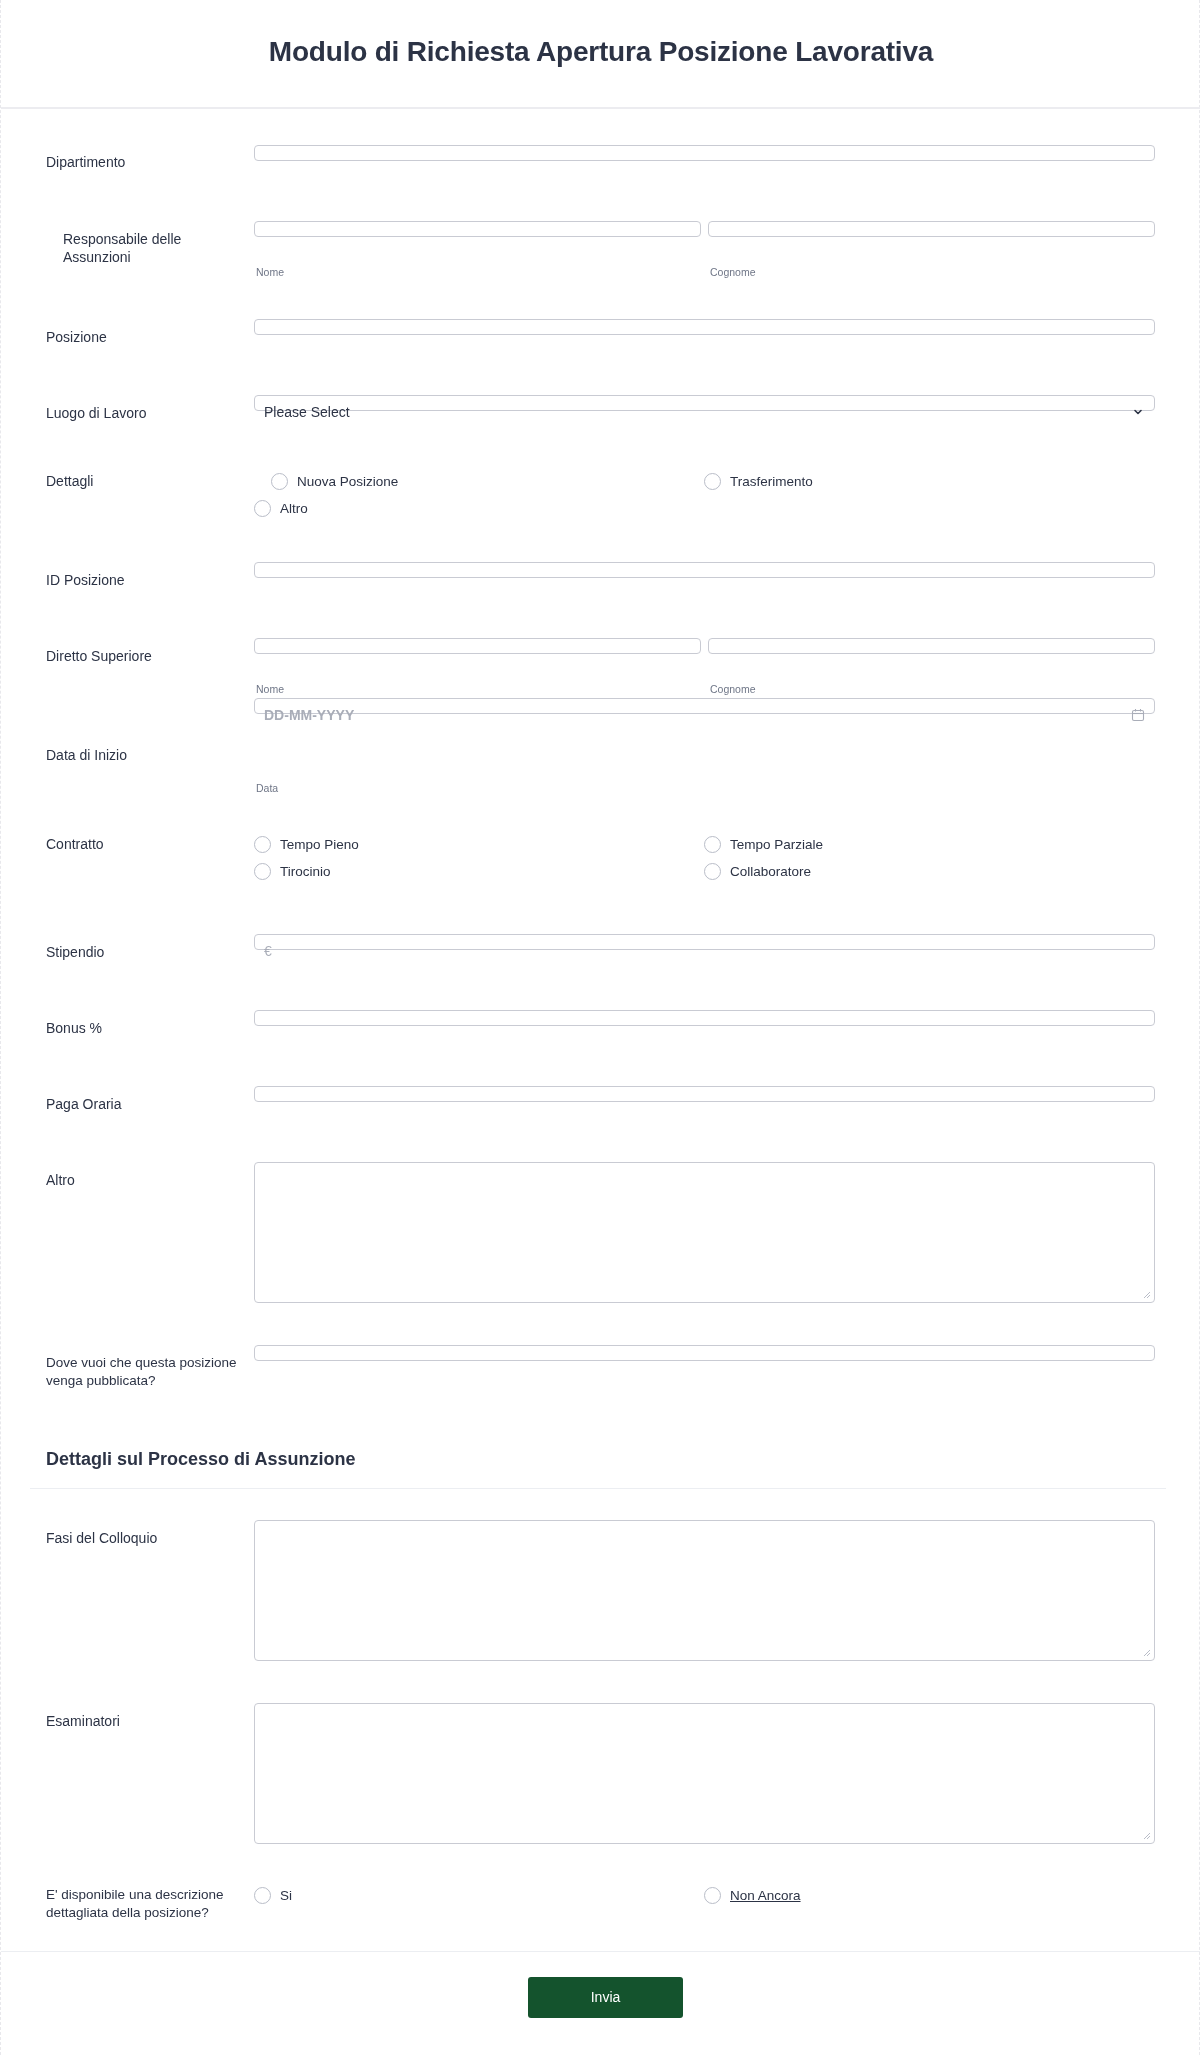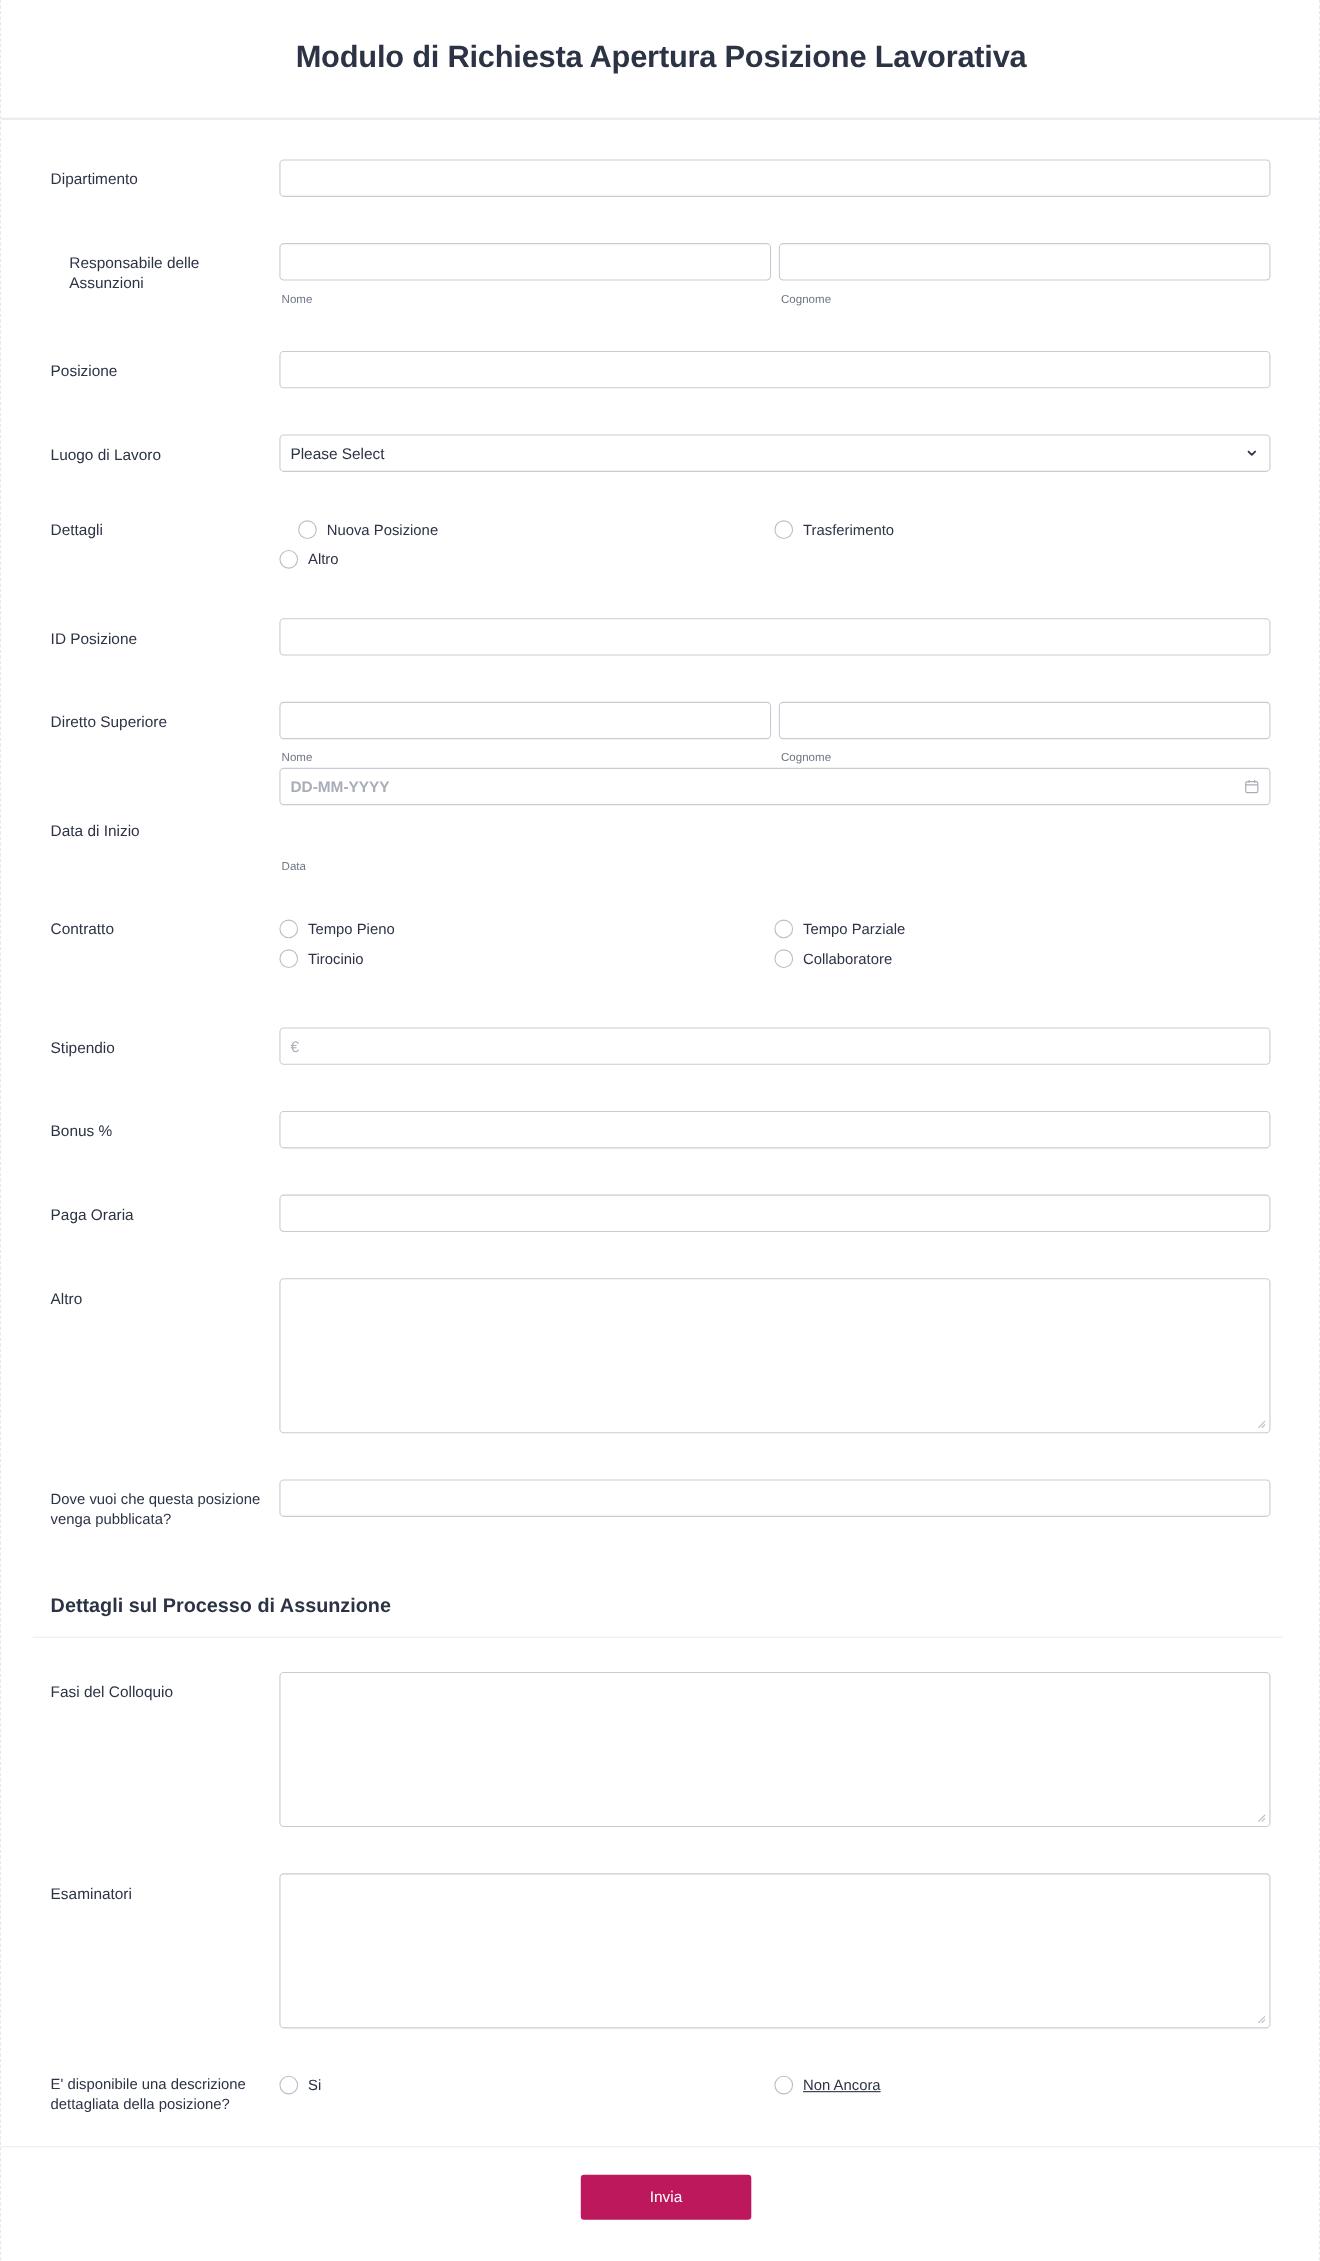--- a/index.html
+++ b/index.html
@@ -3,37 +3,37 @@
 <meta charset="utf-8">
 <style>
   * { box-sizing: border-box; margin: 0; padding: 0; }
   html, body { width: 1200px; height: 2055px; background: #ffffff; }
   body { font-family: "Liberation Sans", sans-serif; color: #2c3345; position: relative; overflow: hidden; }
   .page { position: absolute; left: 0; top: 0; width: 1200px; height: 2055px; background: #fff; border-left: 1px dashed #e8e8ec; border-right: 1px dashed #e8e8ec; }
   .header { position: absolute; left: 0; top: 0; width: 1200px; height: 109px; border-bottom: 2px solid #ececf0; }
   .title { position: absolute; left: 0; width: 1200px; top: 36px; text-align: center; font-size: 28px; font-weight: bold; color: #2c3345; letter-spacing: -0.2px; }
   .label { position: absolute; left: 45px; width: 200px; font-size: 14px; color: #2c3345; line-height: 18px; }
   .label.small { font-size: 13.5px; }
-  .input { position: absolute; height: 34px; border: 1px solid #c9cbd3; border-radius: 4px; background: #fff; }
+  .input { position: absolute; height: 16px; border: 1px solid #c9cbd3; border-radius: 4px; background: #fff; }
   .input.full { left: 253px; width: 901px; }
   .input.half1 { left: 253px; width: 447px; }
   .input.half2 { left: 707px; width: 447px; }
   .textarea { position: absolute; left: 253px; width: 901px; height: 141px; border: 1px solid #c9cbd3; border-radius: 4px; background: #fff; }
   .resize { position: absolute; right: 3px; bottom: 3px; width: 8px; height: 8px; }
   .sub { position: absolute; font-size: 10.5px; color: #6f7687; }
   .placeholder { position: absolute; left: 9px; top: 8px; font-size: 14px; color: #a9adb8; }
   .select-value { position: absolute; left: 9px; top: 8px; font-size: 14px; color: #2c3345; }
   .chevron { position: absolute; right: 10px; top: 10px; width: 12px; height: 12px; }
   .cal { position: absolute; right: 9px; top: 9px; width: 14px; height: 14px; }
   .radio { position: absolute; display: flex; align-items: center; height: 20px; }
   .radio .circ { width: 17px; height: 17px; border: 1px solid #b9bdc8; border-radius: 50%; background: #fff; margin-right: 9px; }
   .radio .rl { font-size: 13.5px; color: #2c3345; }
   .section-title { position: absolute; left: 45px; top: 1449px; font-size: 18px; font-weight: bold; color: #2c3345; }
   .divider { position: absolute; height: 1px; background: #eceef2; }
-  .submit { position: absolute; left: 527px; top: 1977px; width: 155px; height: 41px; background: #be185d; border: none; border-radius: 3px; color: #ffffff; font-size: 14px; font-family: "Liberation Sans", sans-serif; text-align: center; line-height: 41px; }
+  .submit { position: absolute; left: 527px; top: 1977px; width: 155px; height: 41px; background: #14532d; border: none; border-radius: 3px; color: #ffffff; font-size: 14px; font-family: "Liberation Sans", sans-serif; text-align: center; line-height: 41px; }
 </style>
 </head>
 <body>
 
 <div class="page">
 
   <div class="header">
     <div class="title">Modulo di Richiesta Apertura Posizione Lavorativa</div>
   </div>
 

